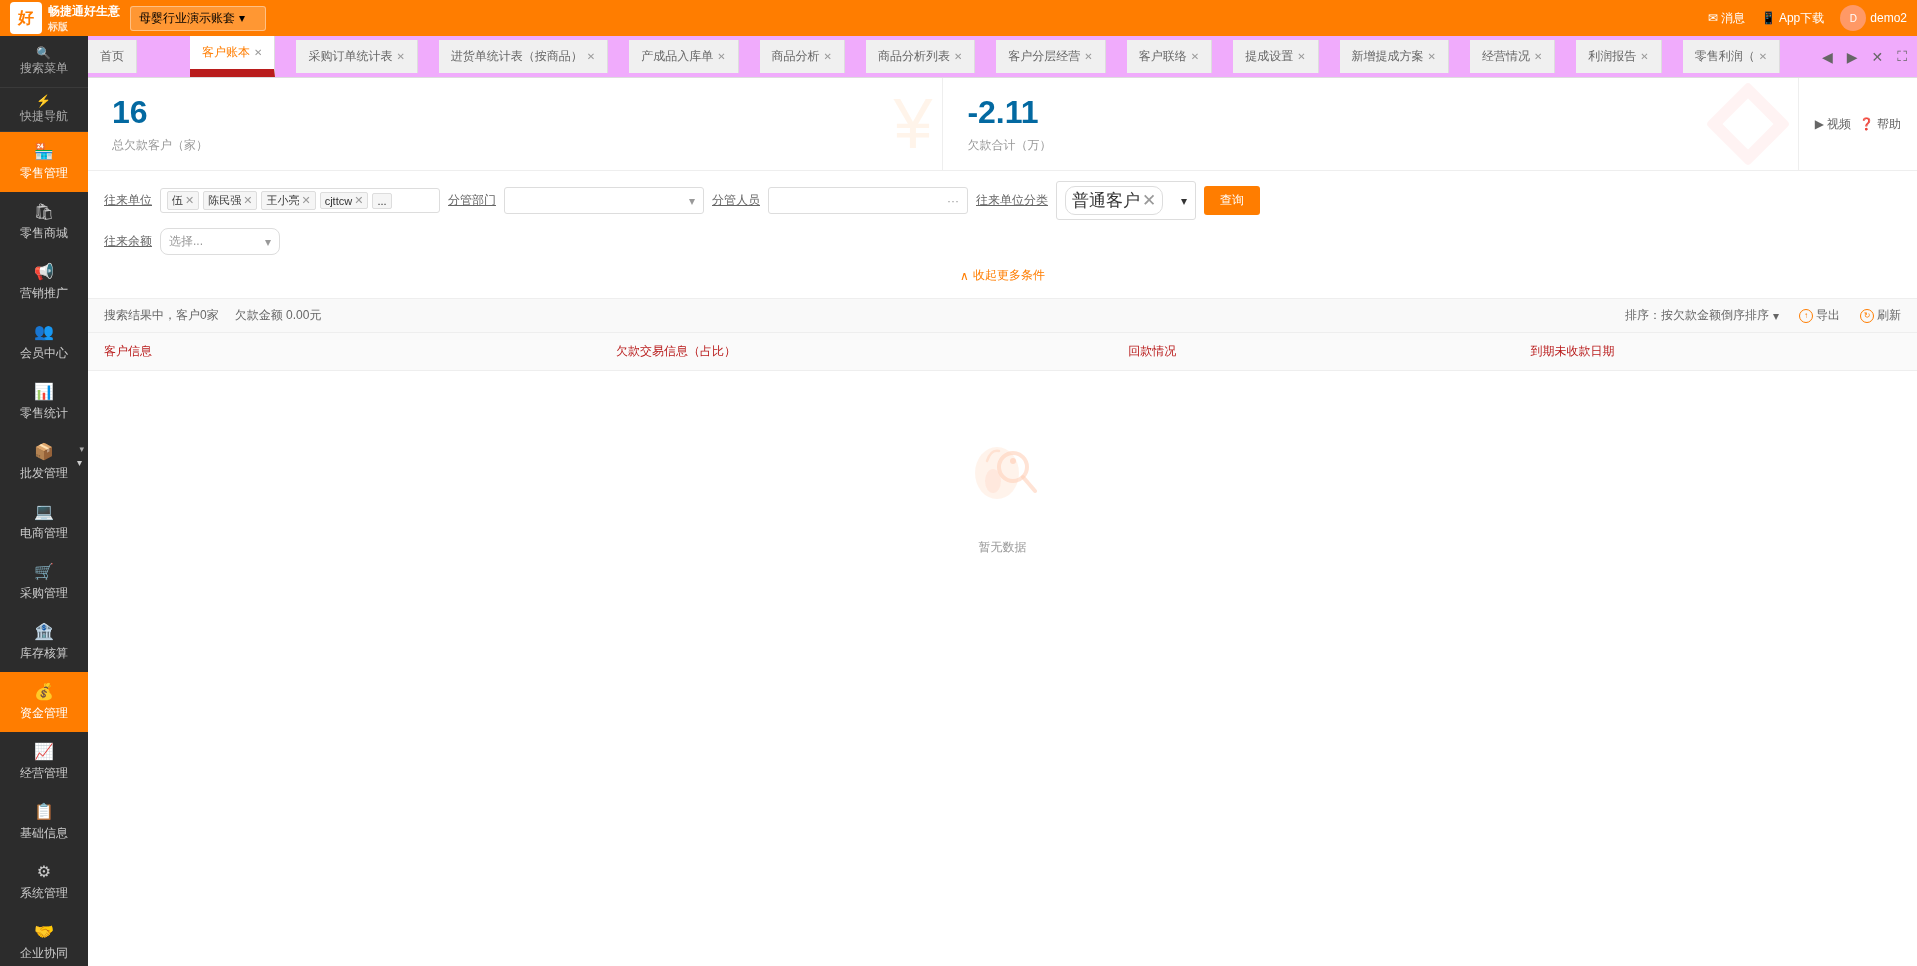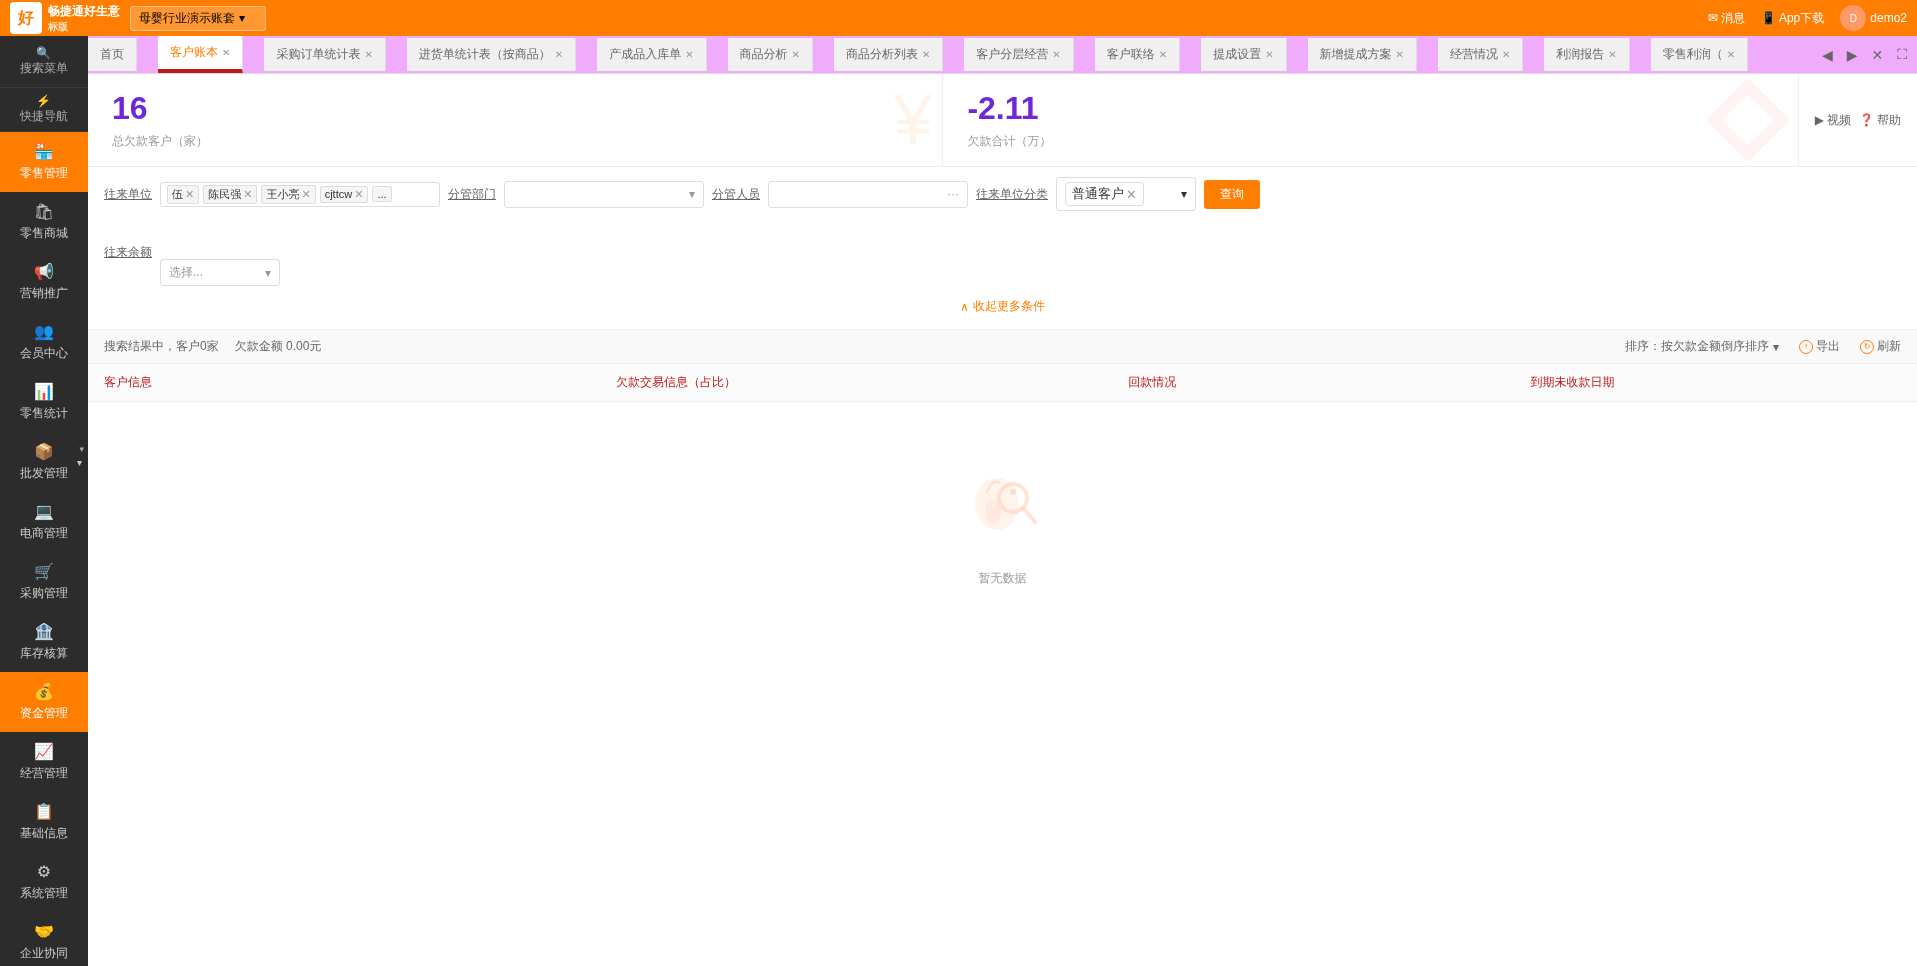--- a/index.html
+++ b/index.html
@@ -27,33 +27,33 @@
     .sidebar-item.has-sub { position: relative; }
     .sidebar-item.has-sub::after { content: '▾'; font-size: 10px; position: absolute; right: 6px; top: 50%; transform: translateY(-50%); }
 
     
     .content-area { flex: 1; display: flex; flex-direction: column; overflow: hidden; }
 
     
     .tab-bar { background: #f0abfc; display: flex; align-items: center; border-bottom: 1px solid #ddd; flex-shrink: 0; overflow: hidden; gap: 21px; }
     .tab-item { display: flex; align-items: center; padding: 8px 12px; font-size: 12px; cursor: pointer; white-space: nowrap; border-right: 1px solid #ddd; background: #f0f0f0; color: #666; gap: 4px; flex-shrink: 0; }
     .tab-item:first-child { background: #f0f0f0; }
-    .tab-item.active { background: white; color: #ff7d00; border-bottom: 4px solid #b91c1c; }
+    .tab-item.active { background: white; color: #ff7d00; border-bottom: 8px solid #b91c1c; margin-left: 32px; }
     .tab-item .tab-close { color: #999; font-size: 10px; cursor: pointer; }
     .tab-bar-actions { margin-left: auto; display: flex; align-items: center; gap: 2px; padding: 0 4px; }
     .tab-bar-btn { padding: 4px 6px; cursor: pointer; color: #666; font-size: 14px; }
 
     
     .page-content { flex: 1; overflow-y: auto; background: white; }
 
     
     .stats-bar { display: flex; align-items: stretch; border-bottom: 1px solid #eee; background: white; min-height: 80px; }
     .stat-item { flex: 1; padding: 16px 24px; display: flex; flex-direction: column; gap: 6px; position: relative; border-right: 1px solid #eee; }
     .stat-item:last-child { border-right: none; }
-    .stat-item .stat-value { font-size: 32px; font-weight: bold; color: #6d28d9; }
+    .stat-item .stat-value { font-size: 32px; font-weight: bold; color: #0369a1; }
     .stat-item .stat-value.black { color: #333; font-size: 28px; font-weight: bold; text-decoration: underline; }
     .stat-item .stat-label { font-size: 12px; color: #999; }
     .stat-item .stat-bg-icon { position: absolute; right: 20px; top: 50%; transform: translateY(-50%); opacity: 0.12; font-size: 48px; }
     .stat-actions { display: flex; align-items: center; gap: 8px; padding: 8px 16px; margin-left: auto; align-self: center; font-size: 12px; color: #666; }
 
     
     .filter-bar { padding: 10px 16px; background: white; border-bottom: 1px solid #eee; display: flex; flex-wrap: wrap; gap: 8px; align-items: center; }
     .filter-row { display: flex; align-items: center; gap: 8px; width: 100%; flex-wrap: wrap; }
     .filter-label { font-size: 12px; color: #666; white-space: nowrap; text-decoration: underline; }
     .filter-tags { display: flex; align-items: center; gap: 4px; flex-wrap: wrap; border: 1px solid #ddd; border-radius: 3px; padding: 2px 6px; min-width: 280px; background: white; }
@@ -71,21 +71,21 @@
 
     
     .data-table { width: 100%; border-collapse: collapse; }
     .data-table th { background: #fafafa; padding: 10px 16px; text-align: left; font-size: 12px; color: #b91c1c; font-weight: normal; border-bottom: 1px solid #eee; }
 
     
     .empty-state { display: flex; flex-direction: column; align-items: center; justify-content: center; padding: 60px 20px; gap: 12px; }
     .empty-text { font-size: 12px; color: #999; }
 
     
-    .customer-type-tag { background: white; border: 1px solid #ddd; border-radius: 4px; padding: 2px 6px; font-size: 13px; display: inline-flex; align-items: center; gap: 2px; }
+    .customer-type-tag { background: white; border: 1px solid #ddd; border-radius: 10px; padding: 2px 6px; font-size: 17px; display: inline-flex; align-items: center; gap: 2px; }
     .customer-type-tag .remove { cursor: pointer; color: #999; }
 
     
   </style>
 </head>
 <body>
 
 <div class="app-wrapper">
 
   <div class="top-bar">
@@ -335,21 +335,21 @@
               <span>▾</span>
             </div>
 
             <button class="query-btn">
               <span>查询</span>
             </button>
           </div>
 
           <div class="filter-row">
             <span class="filter-label">往来余额</span>
-            <div style="display:flex;align-items:center;border:1px solid #ddd;border-radius:3px;padding:4px 8px;min-width:120px;background:white;cursor:pointer;font-size:12px;color:#999;margin-top:40px;">
+            <div style="display:flex;align-items:center;border:1px solid #ddd;border-radius:8px;padding:4px 8px;min-width:120px;background:white;cursor:pointer;font-size:12px;color:#999;">
               <span style="flex:1;">选择...</span>
               <span>▾</span>
             </div>
           </div>
 
           <div style="width:100%;display:flex;justify-content:center;">
             <div class="collapse-btn">
               <span>∧</span>
               <span>收起更多条件</span>
             </div>

